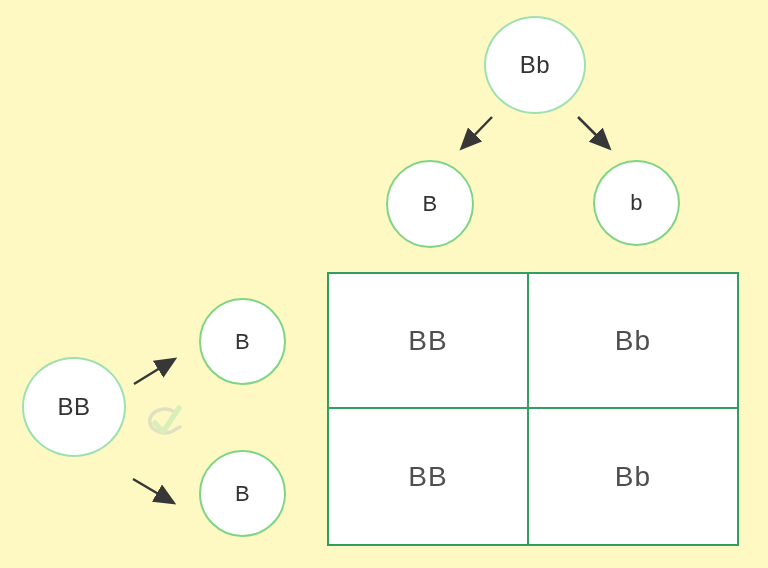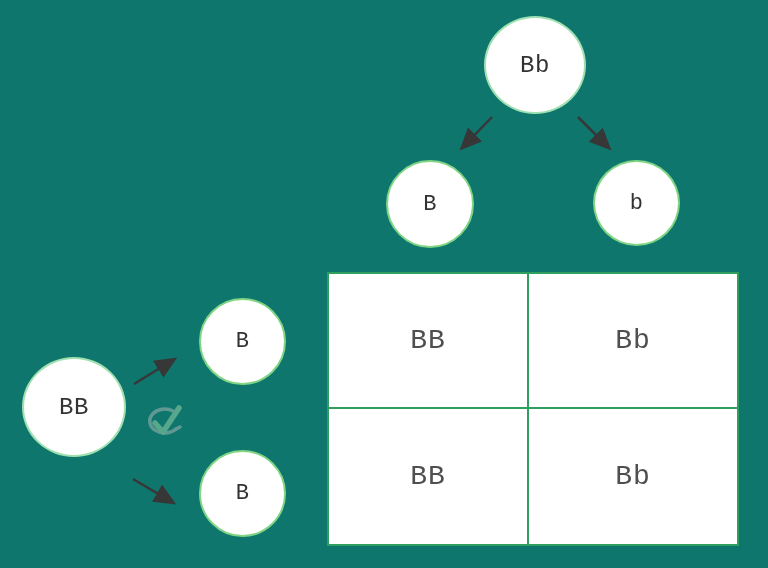--- a/index.html
+++ b/index.html
@@ -5,23 +5,22 @@
   html, body {
     margin: 0;
     padding: 0;
     background: #ffffff;
     font-family: "Liberation Sans", sans-serif;
   }
   .canvas {
     position: relative;
     width: 768px;
     height: 568px;
-    background: #0f766e;
+    background: #fef9c3;
     overflow: hidden;
-    font-family: Liberation Mono, monospace;
   }
   .overlay {
     position: absolute;
     left: 0; top: 0;
     width: 768px; height: 568px;
     pointer-events: none;
   }
   .circle {
     position: absolute;
     border-radius: 50%;

